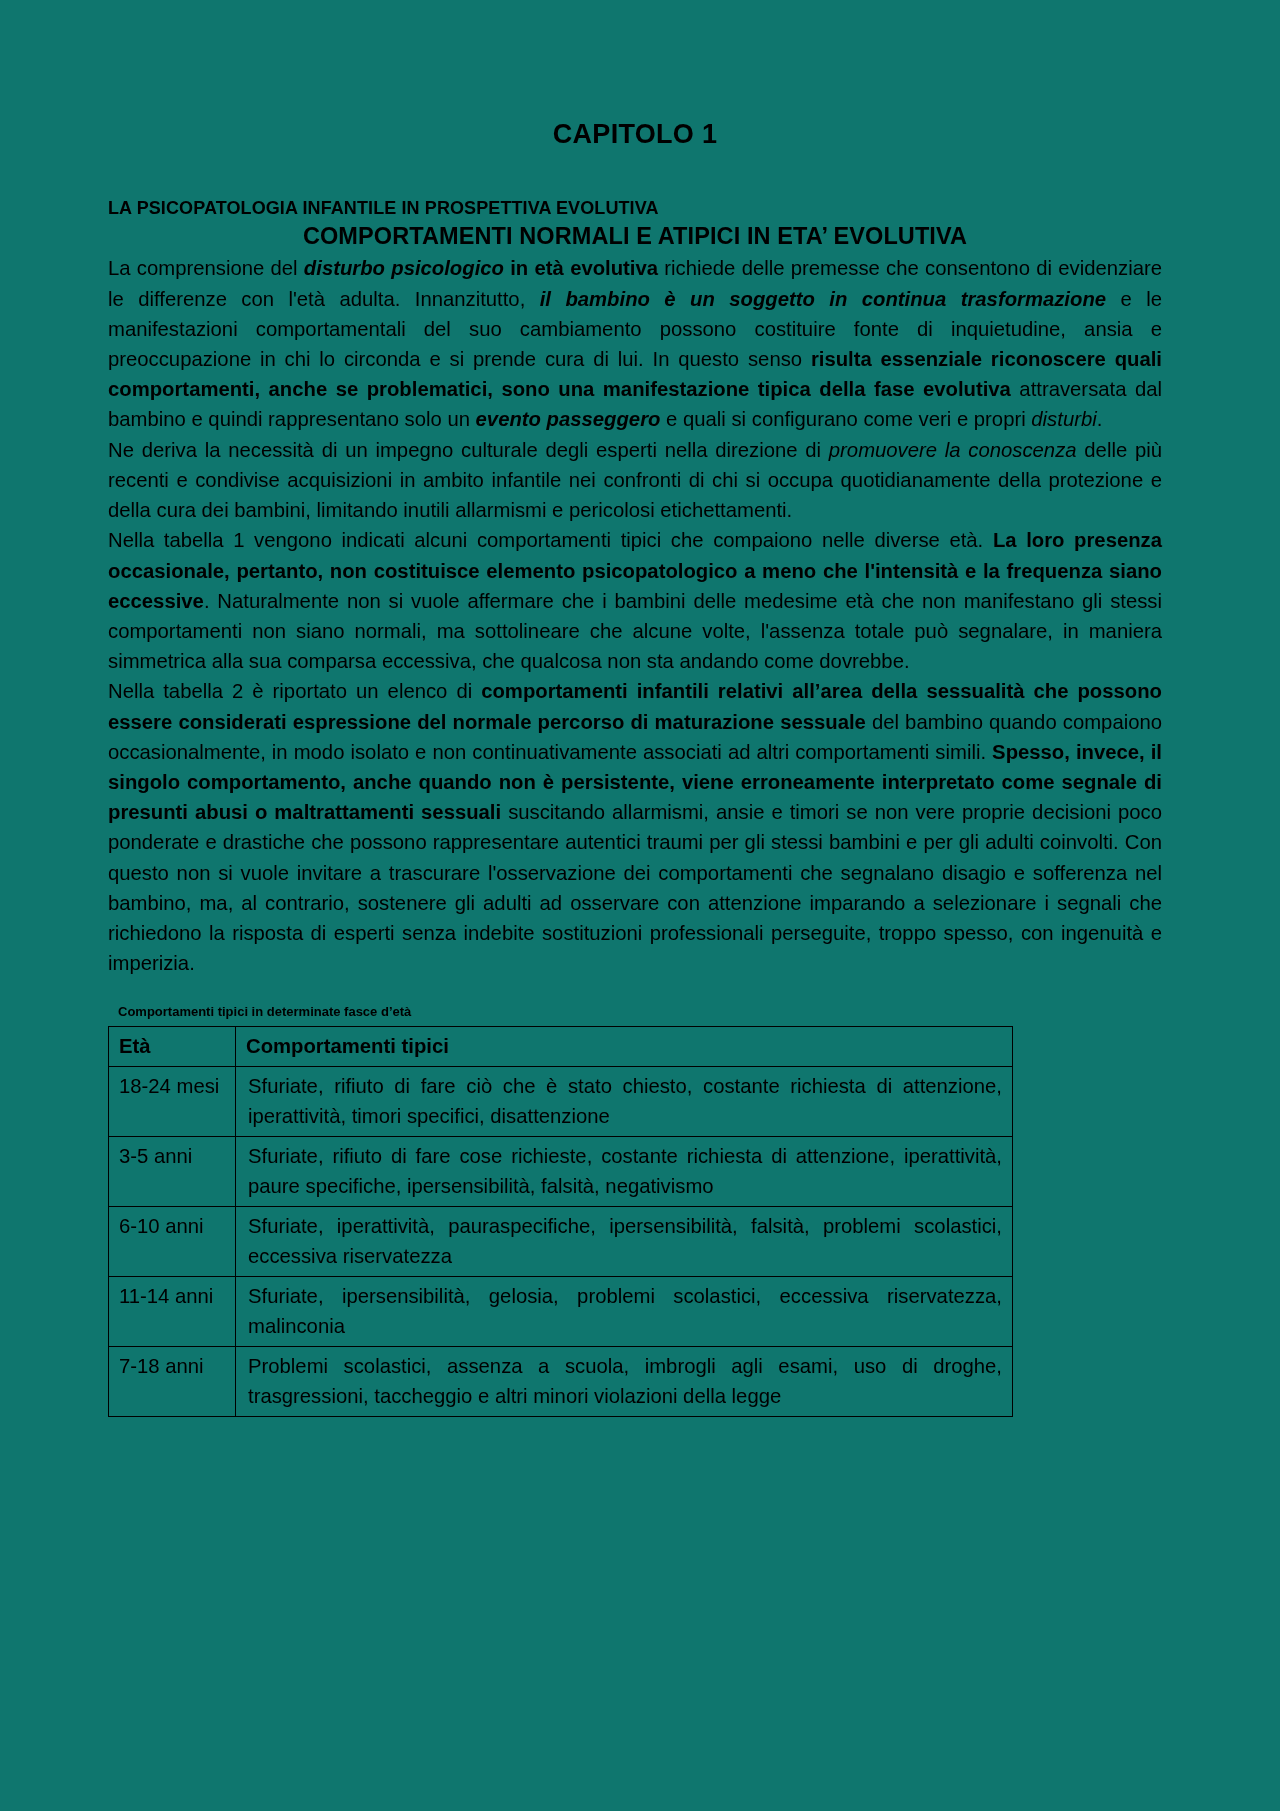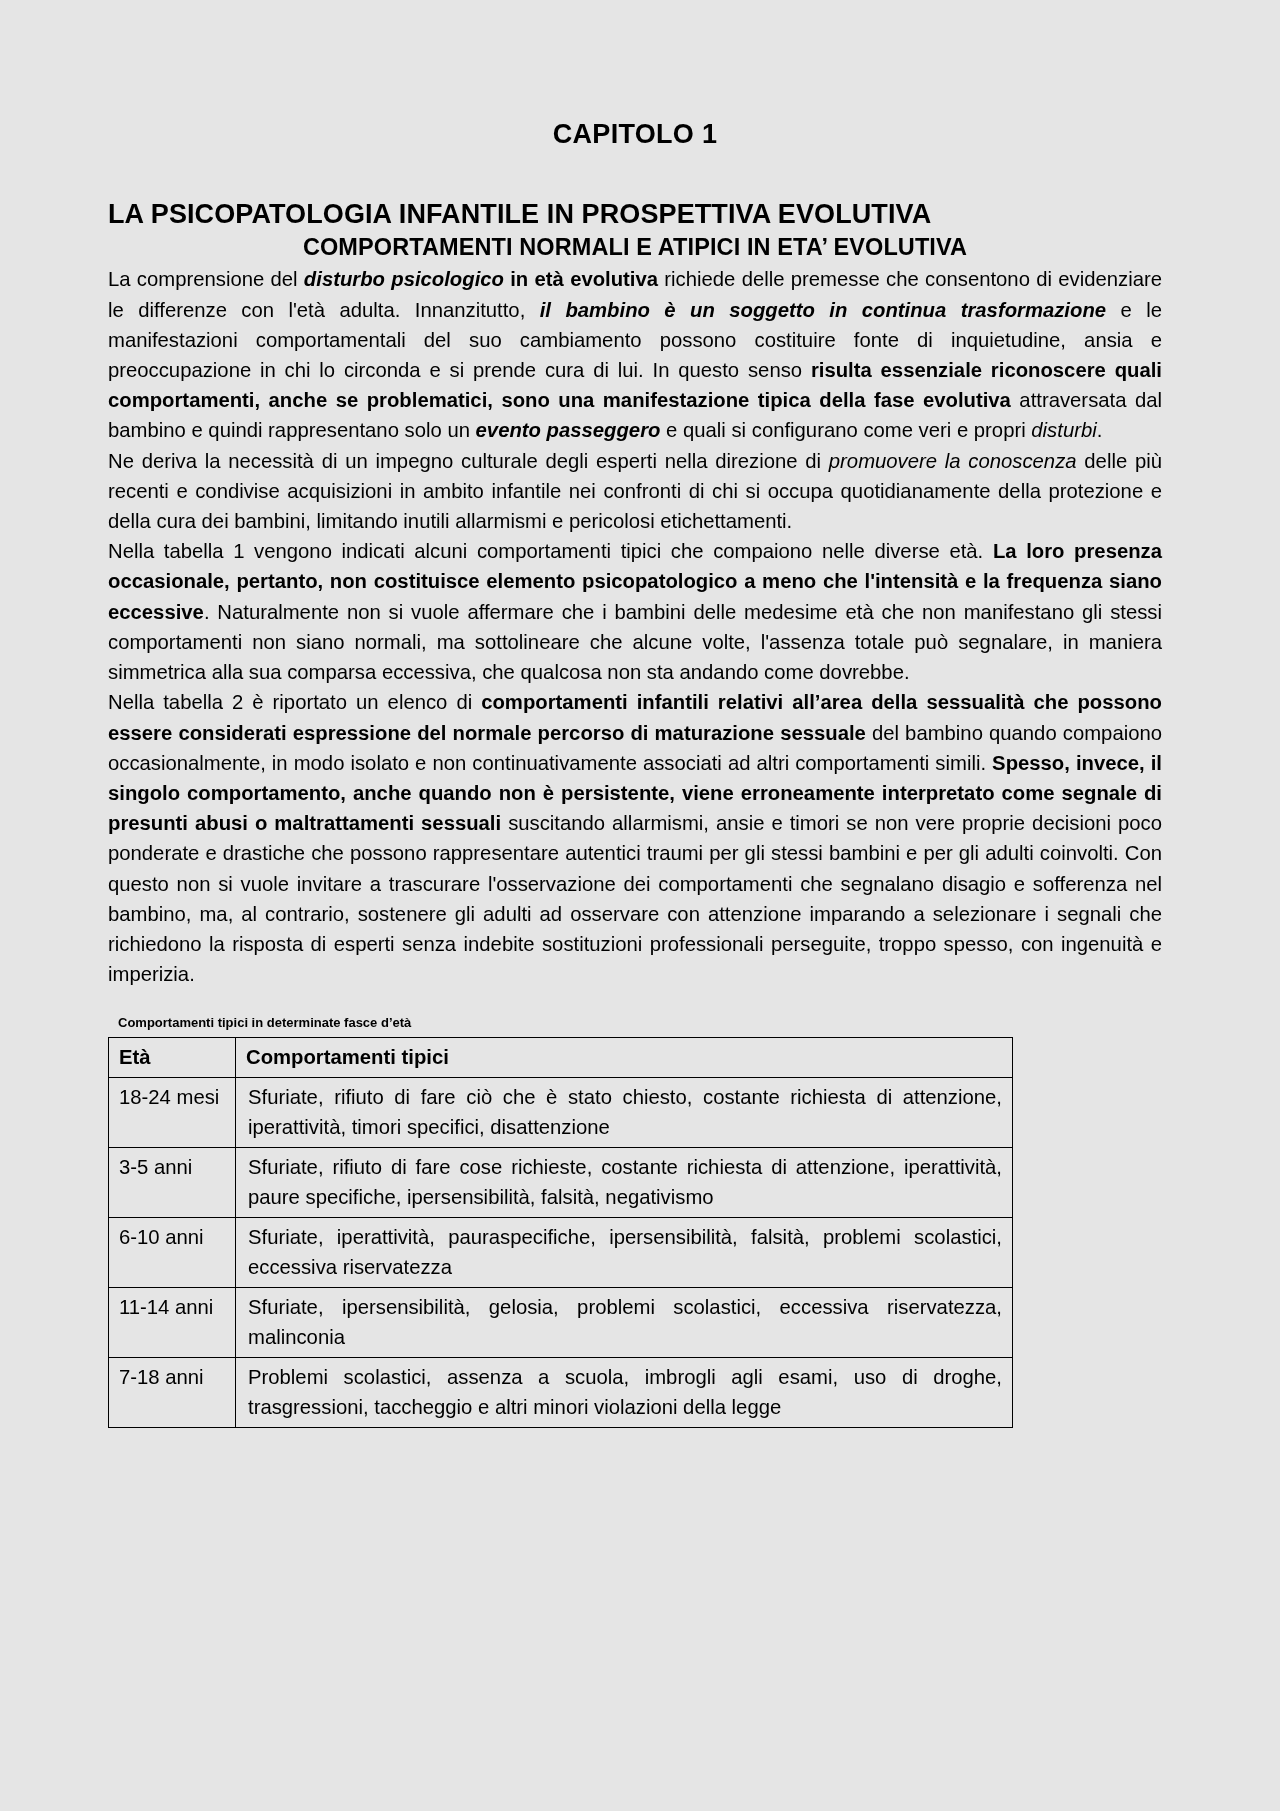--- a/index.html
+++ b/index.html
@@ -13,32 +13,32 @@
     font-family: "Liberation Sans", sans-serif;
     color: #000000;
     -webkit-font-smoothing: antialiased;
   }
   .page {
     position: relative;
     width: 1280px;
     height: 1811px;
     box-sizing: border-box;
     padding: 118px 118px 0 108px;
-    background: #e5e5e5;
+    background: #0f766e;
   }
   .chapter-title {
     text-align: center;
     font-size: 27px;
     font-weight: bold;
     letter-spacing: 0.3px;
     margin: 0 0 48px 0;
     line-height: 1.2;
   }
   .main-heading {
-    font-size: 27px;
+    font-size: 18px;
     font-weight: bold;
     margin: 0 0 2px 0;
     line-height: 1.22;
     letter-spacing: 0.1px;
   }
   .sub-heading {
     font-size: 23.5px;
     font-weight: bold;
     margin: 0 0 2px 0;
     line-height: 1.24;

